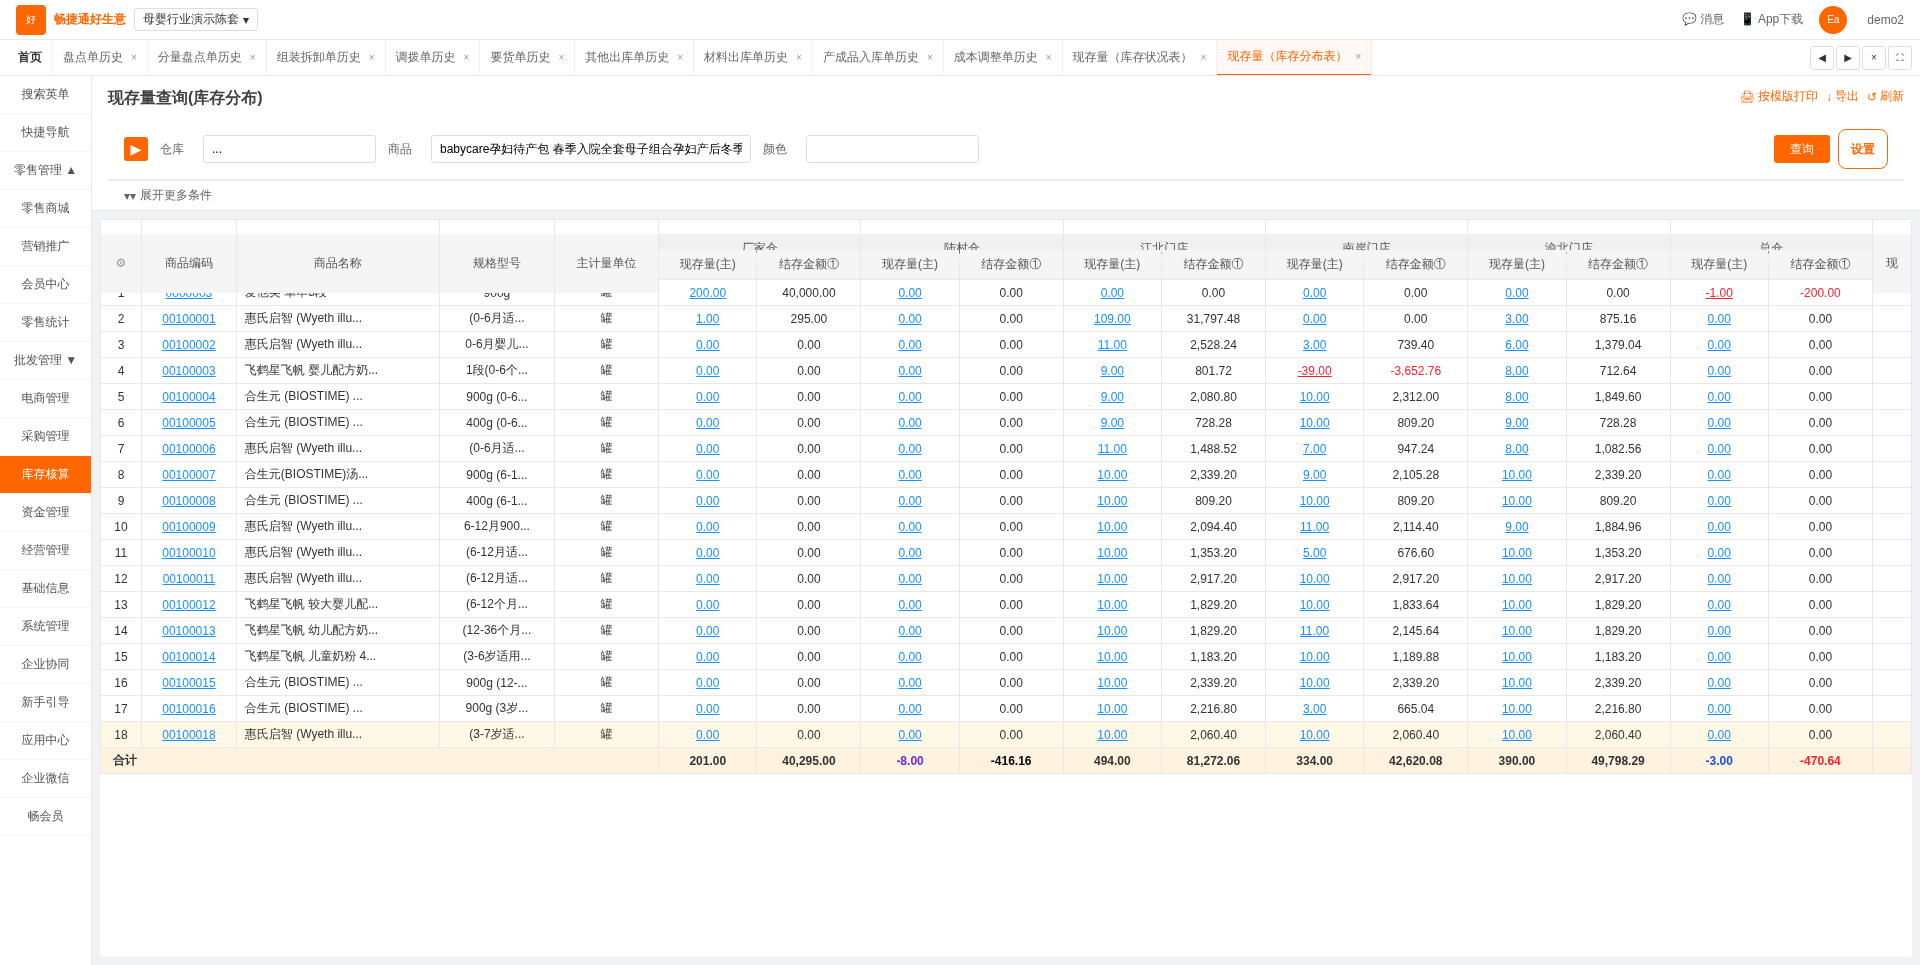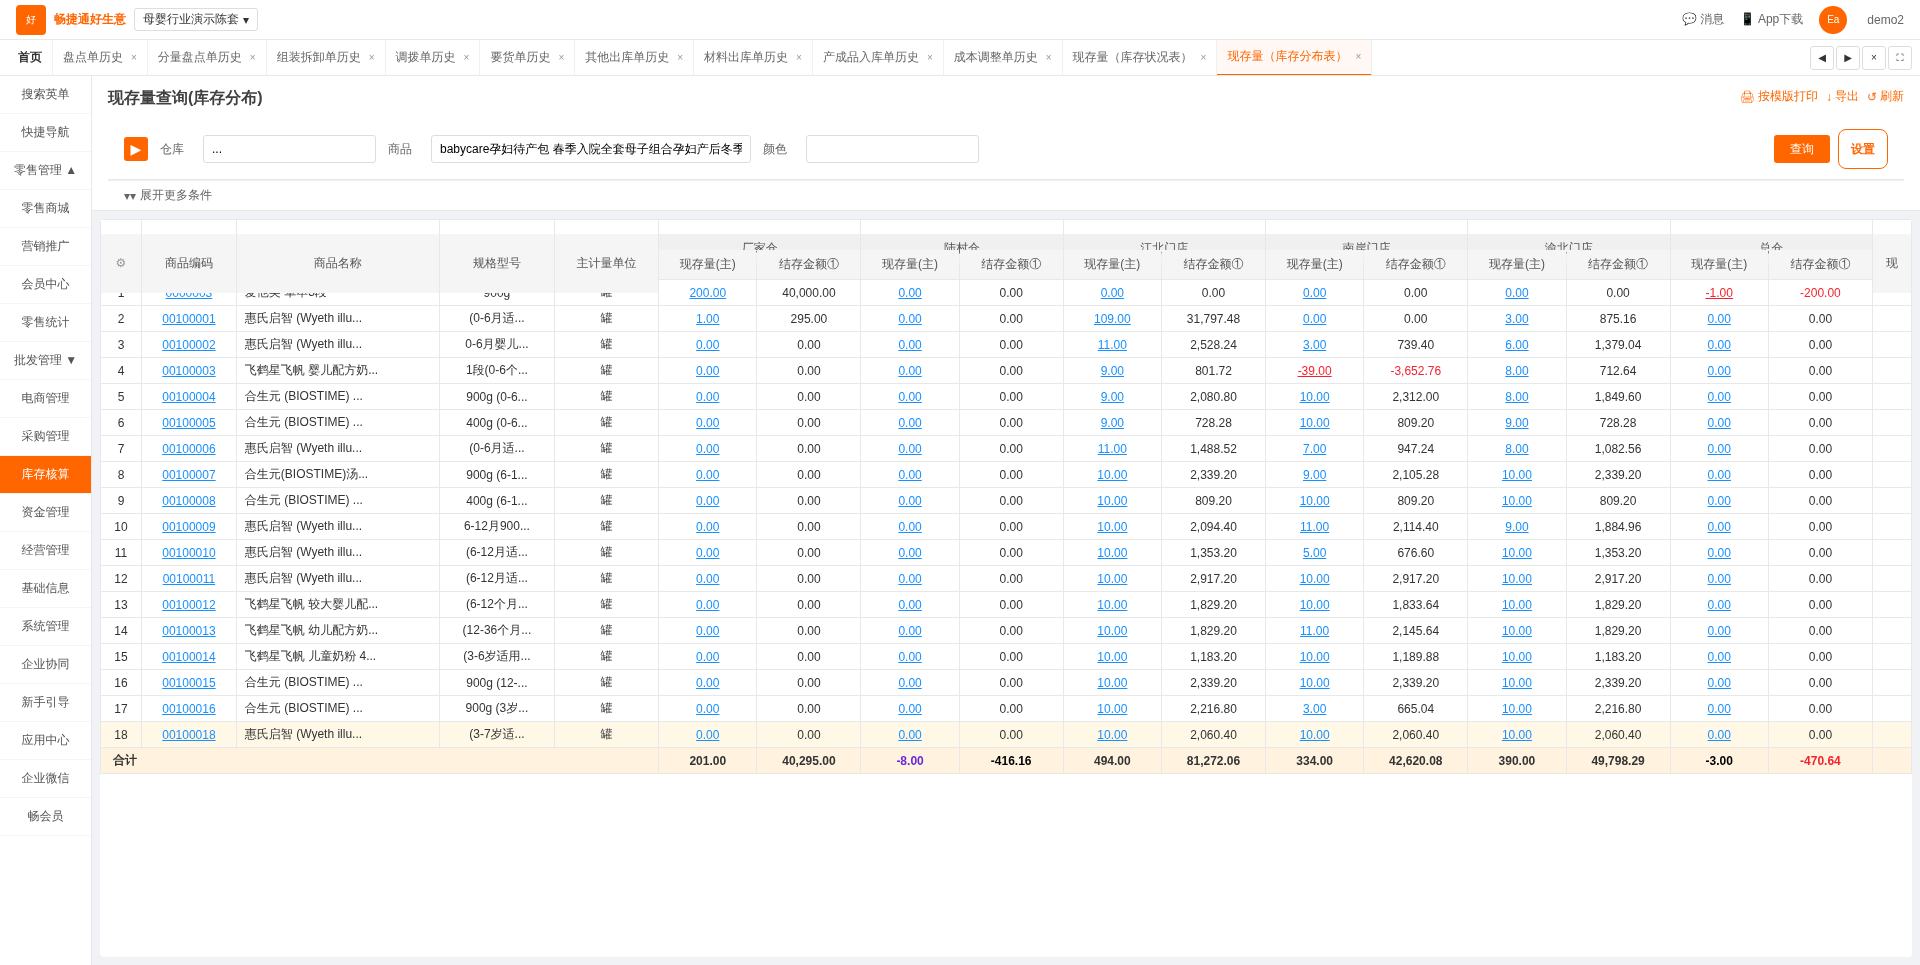--- a/index.html
+++ b/index.html
@@ -631,21 +631,21 @@
   <td>201.00</td>
   <td>40,295.00</td>
   <td style="color:#6d28d9;">-8.00</td>
   <td style="color:#000000;">-416.16</td>
   <td>494.00</td>
   <td>81,272.06</td>
   <td>334.00</td>
   <td>42,620.08</td>
   <td>390.00</td>
   <td>49,798.29</td>
-  <td style="color:#000000;">-3.00</td>
+  <td style="color:#1d4ed8;">-3.00</td>
   <td style="color:#f5222d;">-470.64</td>
   <td></td>
 </tr>
           </tbody>
       </table>
     </div>
   </div>
 </div>
 
 </body></html>

